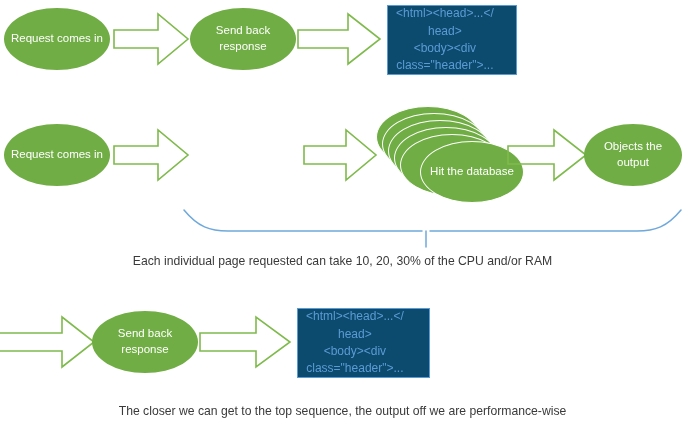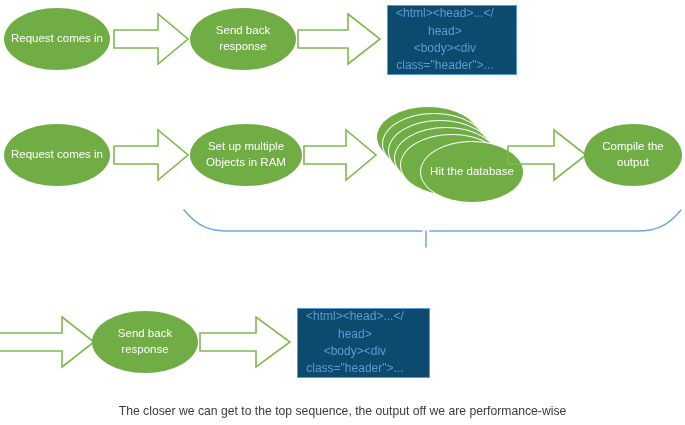--- a/index.html
+++ b/index.html
@@ -110,23 +110,20 @@
   <div class="node" style="left:4px; top:124px; width:106px; height:62px;">
     <span>Request comes in</span>
   </div>
 
   <div class="arrow" style="left:112px; top:124px;">
     <svg width="78" height="62" viewBox="0 0 78 62">
       <polygon points="2,22 46,22 46,6 76,31 46,56 46,40 2,40" fill="none" stroke="#7FBA4C" stroke-width="1.6" stroke-linejoin="miter"></polygon>
     </svg>
   </div>
 
-  <div class="node" style="left:190px; top:124px; width:112px; height:62px;">
-    <span>Set up multiple Objects in RAM</span>
-  </div>
 
   <div class="arrow" style="left:302px; top:124px;">
     <svg width="76" height="62" viewBox="0 0 76 62">
       <polygon points="2,22 44,22 44,6 74,31 44,56 44,40 2,40" fill="none" stroke="#7FBA4C" stroke-width="1.6" stroke-linejoin="miter"></polygon>
     </svg>
   </div>
 
   <div style="position:absolute; left:376px; top:106px; width:130px; height:100px;">
     <div class="stack-layer" style="left:0px;  top:0px;  width:104px; height:62px;"></div>
     <div class="stack-layer" style="left:6px;  top:7px;  width:104px; height:62px;"></div>
@@ -138,30 +135,31 @@
     </div>
   </div>
 
   <div class="arrow" style="left:506px; top:124px;">
     <svg width="82" height="62" viewBox="0 0 82 62">
       <polygon points="2,22 48,22 48,6 80,31 48,56 48,40 2,40" fill="none" stroke="#7FBA4C" stroke-width="1.6" stroke-linejoin="miter"></polygon>
     </svg>
   </div>
 
   <div class="node" style="left:584px; top:124px; width:98px; height:62px;">
-    <span>Compile the output</span>
+    <span>Objects the output</span>
   </div>
 
   <div class="brace" style="left:180px; top:205px; width:505px; height:45px;">
     <svg width="505" height="45" viewBox="0 0 505 45">
       <path d="M4,5 C18,22 30,26 48,26 L242,26 M501,5 C487,22 475,26 457,26 L250,26 M246,26 L246,42" fill="none" stroke="#6FA8DC" stroke-width="1.5" stroke-linecap="round"></path>
     </svg>
   </div>
 
   <div class="caption" style="left:90px; top:253px; width:505px;">
+    <div>Each individual page requested can take 10, 20, 30% of the CPU and/or RAM</div>
   </div>
 
   <div class="arrow" style="left:-10px; top:311px;">
     <svg width="110" height="62" viewBox="0 0 110 62">
       <polygon points="2,22 72,22 72,6 104,31 72,56 72,40 2,40" fill="none" stroke="#7FBA4C" stroke-width="1.6" stroke-linejoin="miter"></polygon>
     </svg>
   </div>
 
   <div class="node" style="left:92px; top:311px; width:106px; height:62px;">
     <span>Send back response</span>

